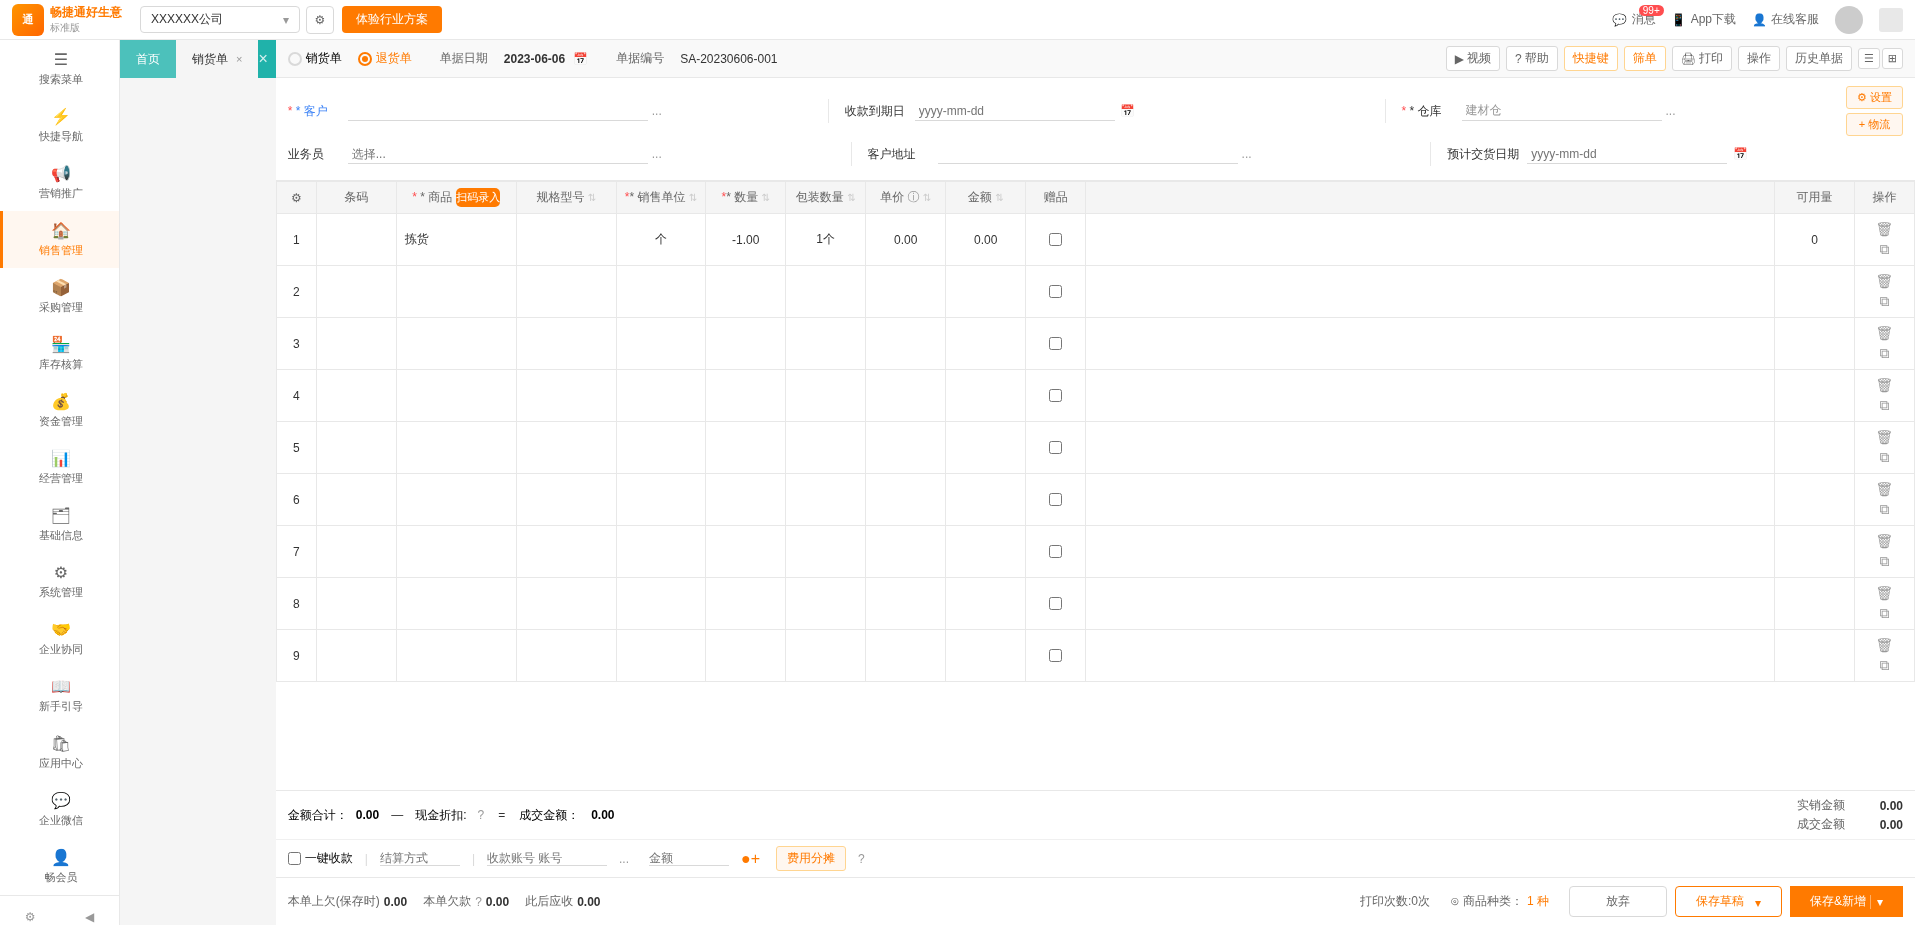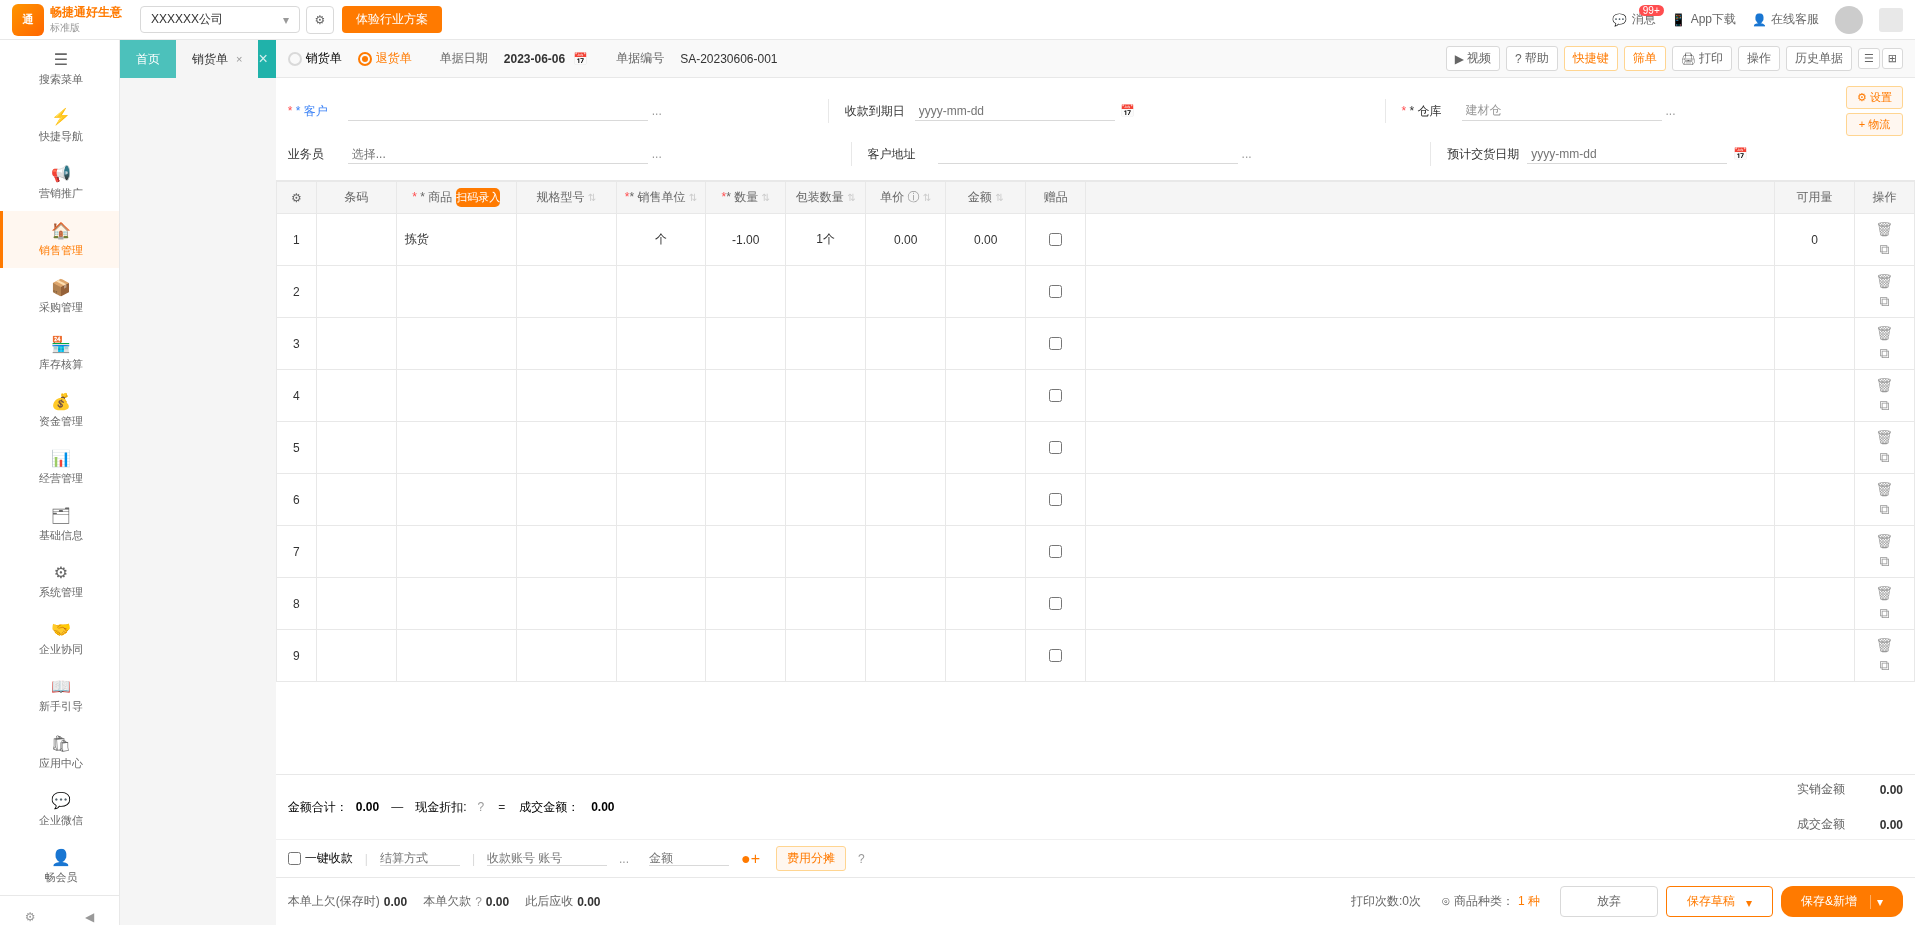--- a/index.html
+++ b/index.html
@@ -84,33 +84,33 @@
     .scan-btn { background: #ff7a00; color: white; border: none; padding: 2px 0; border-radius: 5px; cursor: pointer; font-size: 11px; }
     .th-scan-area { display: flex; align-items: center; justify-content: center; gap: 4px; }
     .required-mark { color: #ff4d4f; }
     .sort-icon { color: #ccc; cursor: pointer; font-size: 10px; }
     .ops-btn { background: none; border: none; cursor: pointer; color: #999; font-size: 14px; padding: 2px 3px; }
 
     
     .footer-area { background: #fff; border-top: 1px solid #e8e8e8; flex-shrink: 0; }
     .footer-calc { display: flex; align-items: center; padding: 6px 12px; gap: 8px; border-bottom: 1px solid #f0f0f0; }
     .footer-pay { display: flex; align-items: center; padding: 6px 12px; gap: 8px; }
-    .footer-right { margin-left: auto; display: flex; flex-direction: column; align-items: flex-end; gap: 18px; }
+    .footer-right { margin-left: auto; display: flex; flex-direction: column; align-items: flex-end; gap: 2px; }
     .amount-row { display: flex; gap: 8px; align-items: center; }
     .amount-label { color: #666; }
     .amount-value { color: #333; font-weight: bold; min-width: 50px; text-align: right; }
     .bottom-bar { display: flex; align-items: center; padding: 8px 12px; background: #fff; border-top: 1px solid #e8e8e8; gap: 16px; }
     .bottom-info { display: flex; gap: 16px; align-items: center; }
     .bottom-info-item { display: flex; align-items: center; gap: 4px; }
     .bottom-info-label { color: #666; }
     .bottom-info-value { color: #333; font-weight: bold; }
     .bottom-actions { margin-left: auto; display: flex; gap: 8px; }
     .btn-discard { padding: 6px 36px; border: 1px solid #d9d9d9; border-radius: 4px; cursor: pointer; background: #fff; color: #666; }
     .btn-draft { padding: 6px 20px; border: 1px solid #ff7a00; border-radius: 4px; cursor: pointer; background: #fff; color: #ff7a00; display: flex; align-items: flex-end; gap: 4px; }
-    .btn-save { padding: 6px 20px; border: none; border-radius: 12px; cursor: pointer; background: #ff7a00; color: white; display: flex; align-items: center; gap: 13px; text-align: right; }
+    .btn-save { padding: 6px 20px; border: none; border-radius: 0; cursor: pointer; background: #ff7a00; color: white; display: flex; align-items: center; gap: 4px; text-align: right; }
     .btn-chevron { border-left: 1px solid rgba(255,255,255,0.4); padding-left: 6px; }
     .checkbox-cell { display: flex; justify-content: center; align-items: center; }
     input[type="checkbox"] { cursor: pointer; }
     .expense-btn { background: #fff7f0; border: 1px solid #ffd591; color: #ff7a00; padding: 3px 10px; border-radius: 3px; cursor: pointer; }
     .dash { color: #333; }
     .equals { color: #333; }
     .pay-check { display: flex; align-items: center; gap: 4px; }
   </style>
 </head>
 <body>

